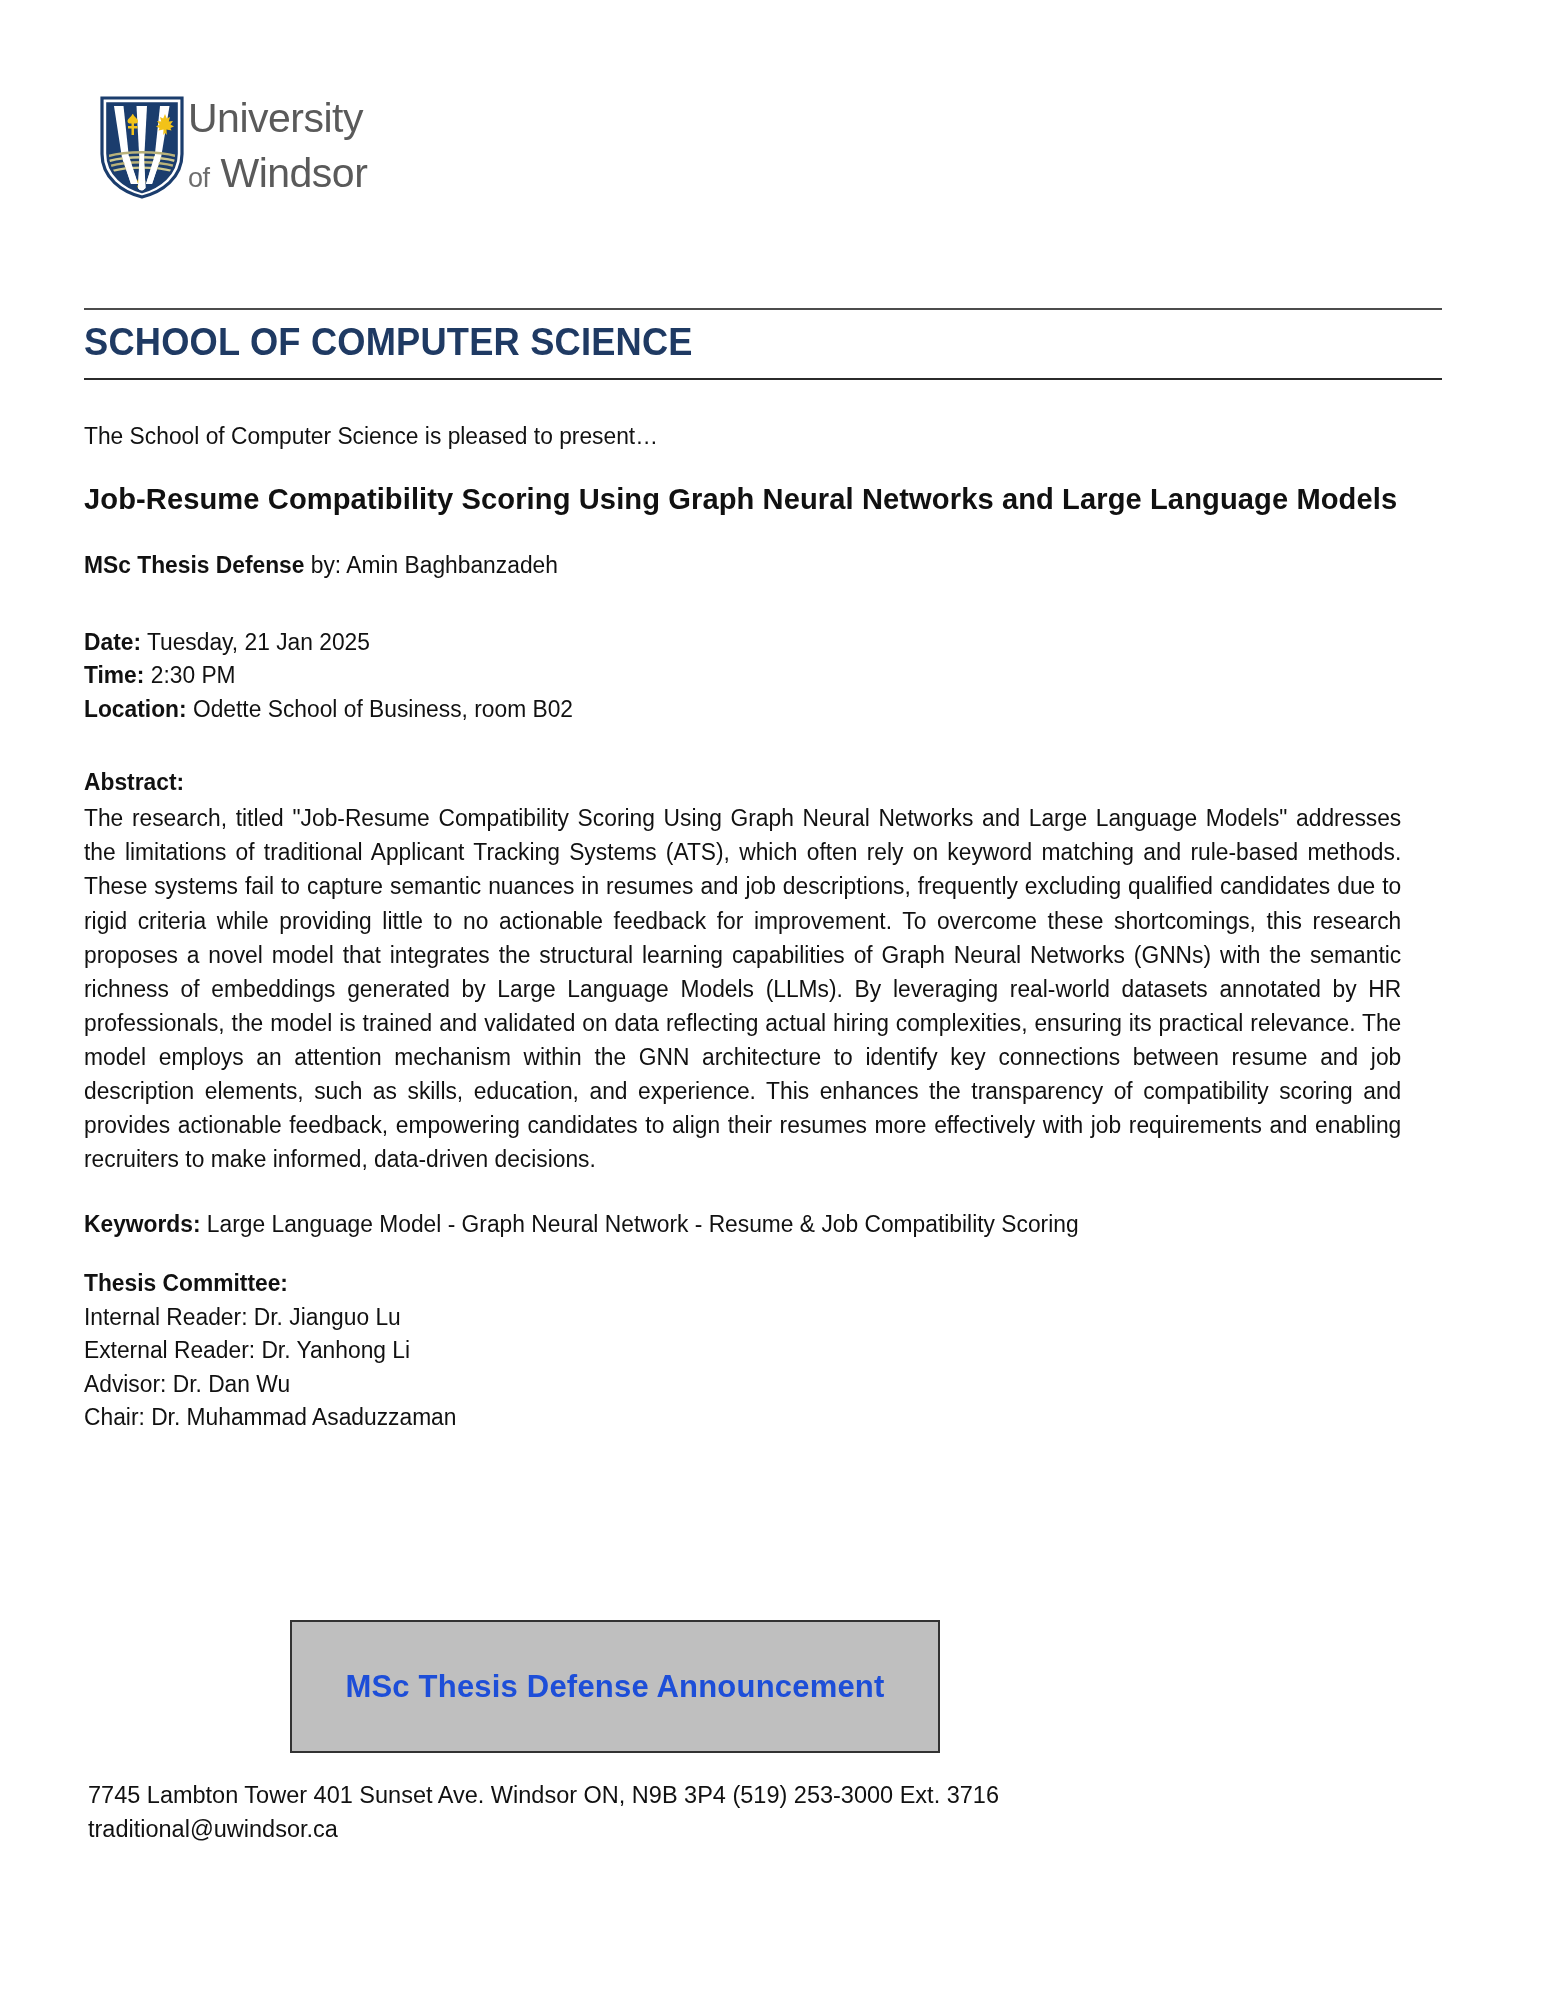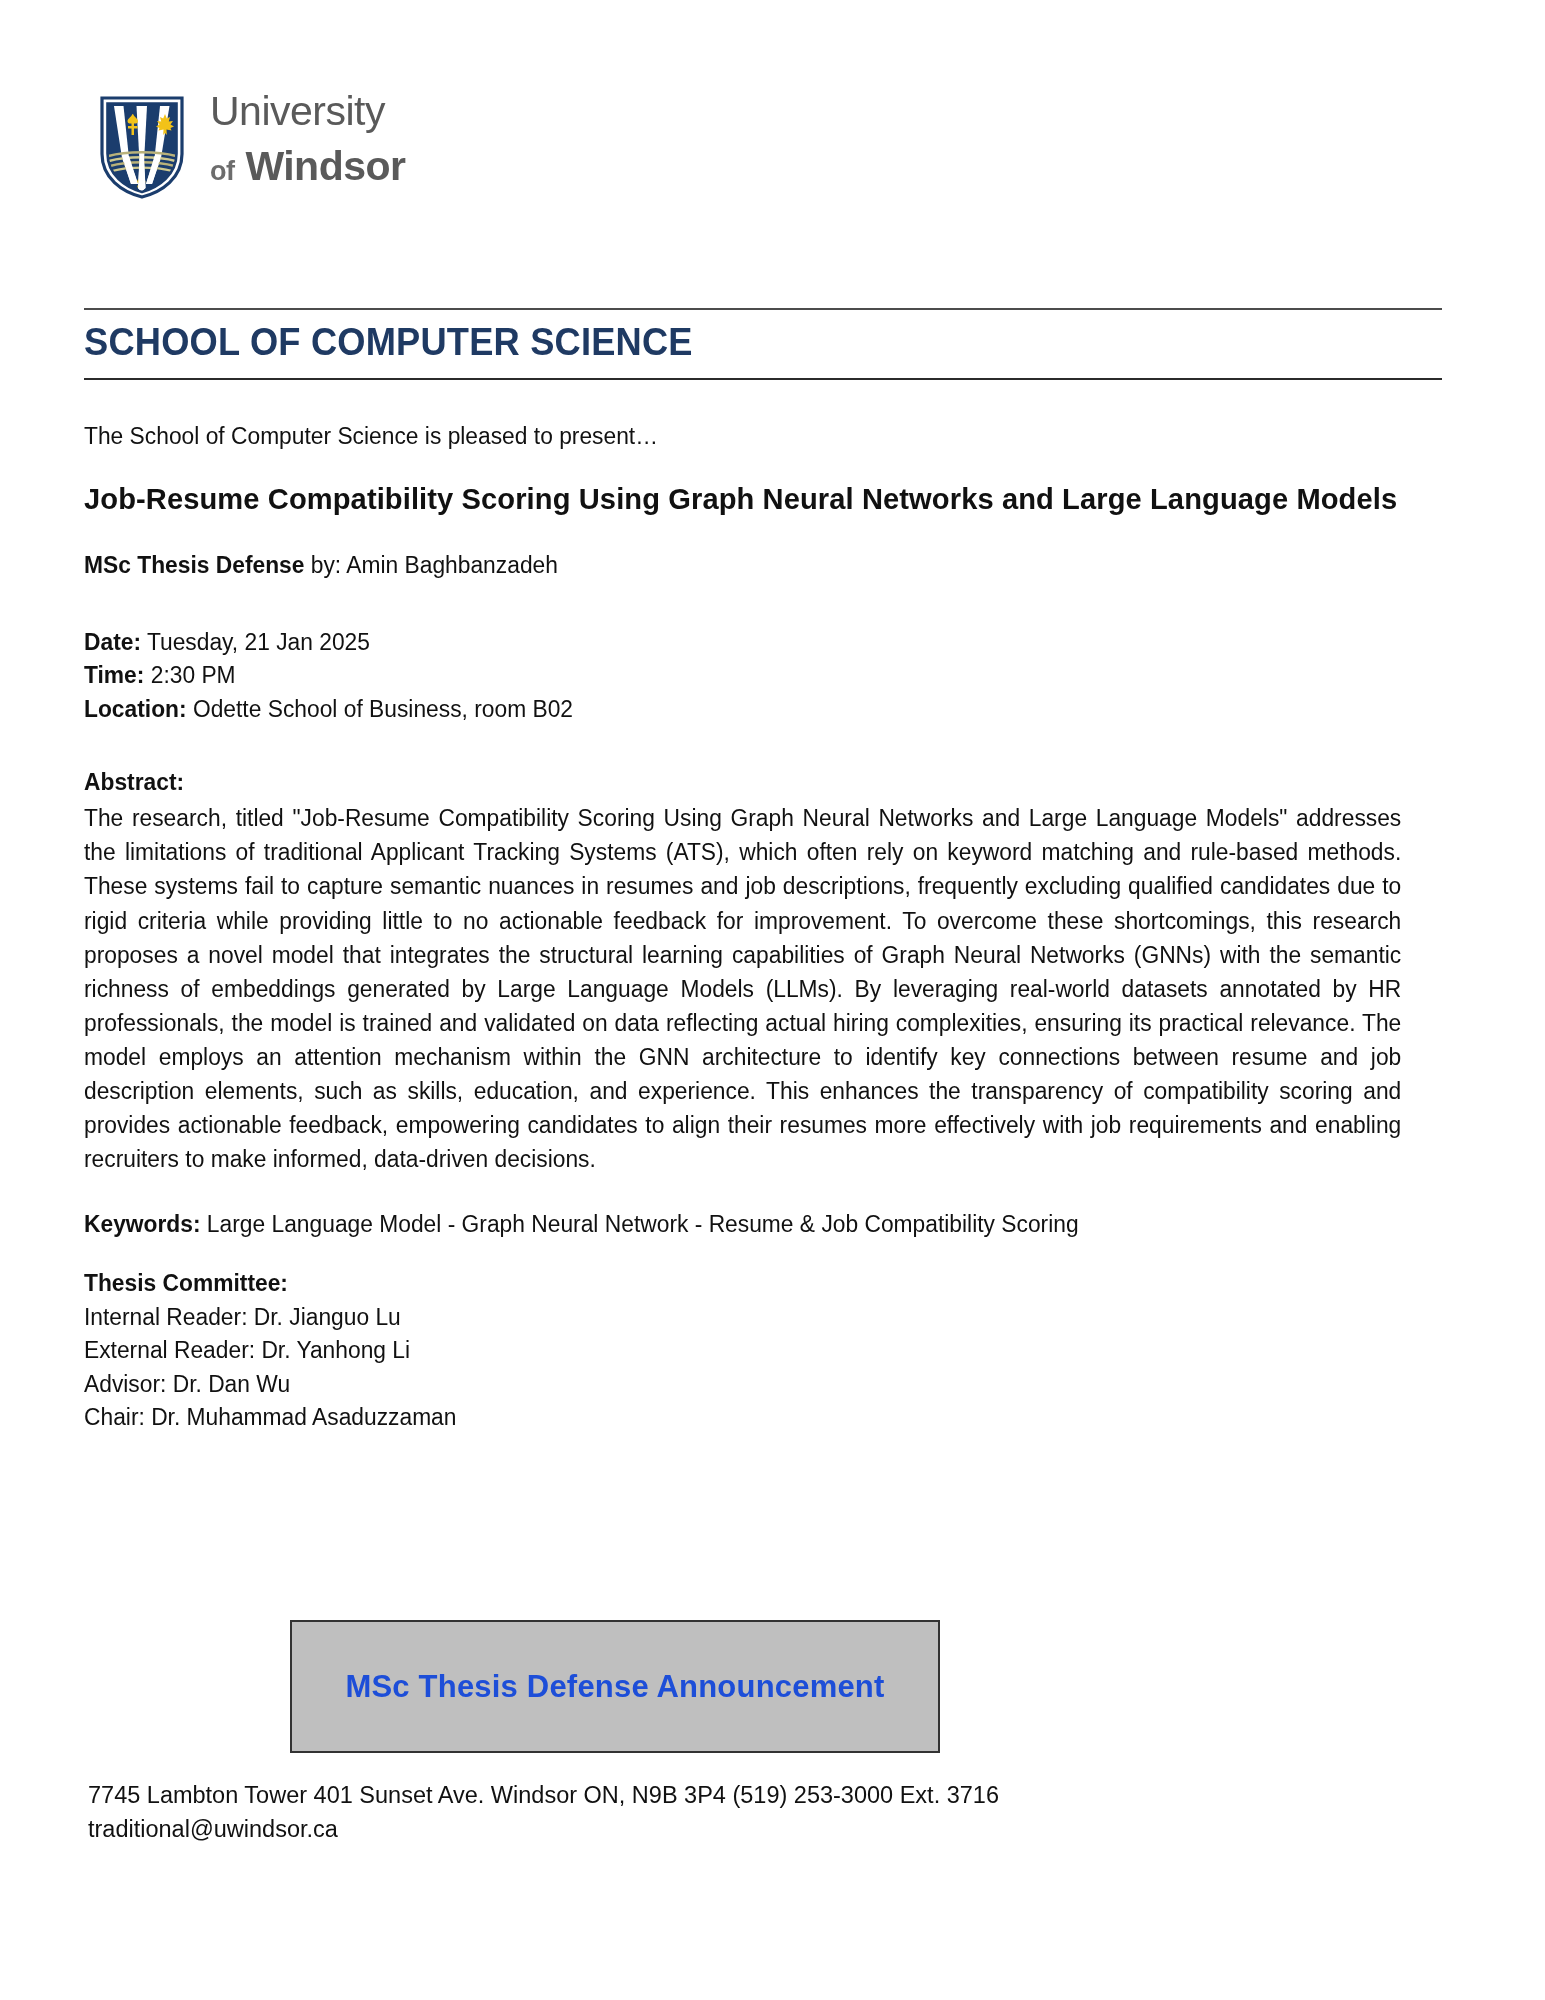--- a/index.html
+++ b/index.html
@@ -22,39 +22,39 @@
     height: 2000px;
     background: #fff;
   }
 
   
   .logo-block {
     position: absolute;
     left: 96px;
     top: 92px;
     display: flex;
-    gap: 22px;
+    align-items: center;
   }
   .logo-shield { width: 92px; height: 108px; display: block; }
   .logo-wordmark {
     display: flex;
     flex-direction: column;
     line-height: 0.95;
     color: #5b5b5b;
   }
   .logo-line1 {
     font-size: 41px;
     letter-spacing: -0.5px;
     font-weight: 400;
     color: #5a5a5a;
   }
   .logo-line2 {
     font-size: 41px;
     letter-spacing: -0.5px;
-    font-weight: 700;
+    font-weight: 400;
     color: #5a5a5a;
     margin-top: 16px;
   }
   .logo-of {
     font-size: 27px;
     color: #6d6d6d;
   }
 
   
   .hdr-rule-top {

